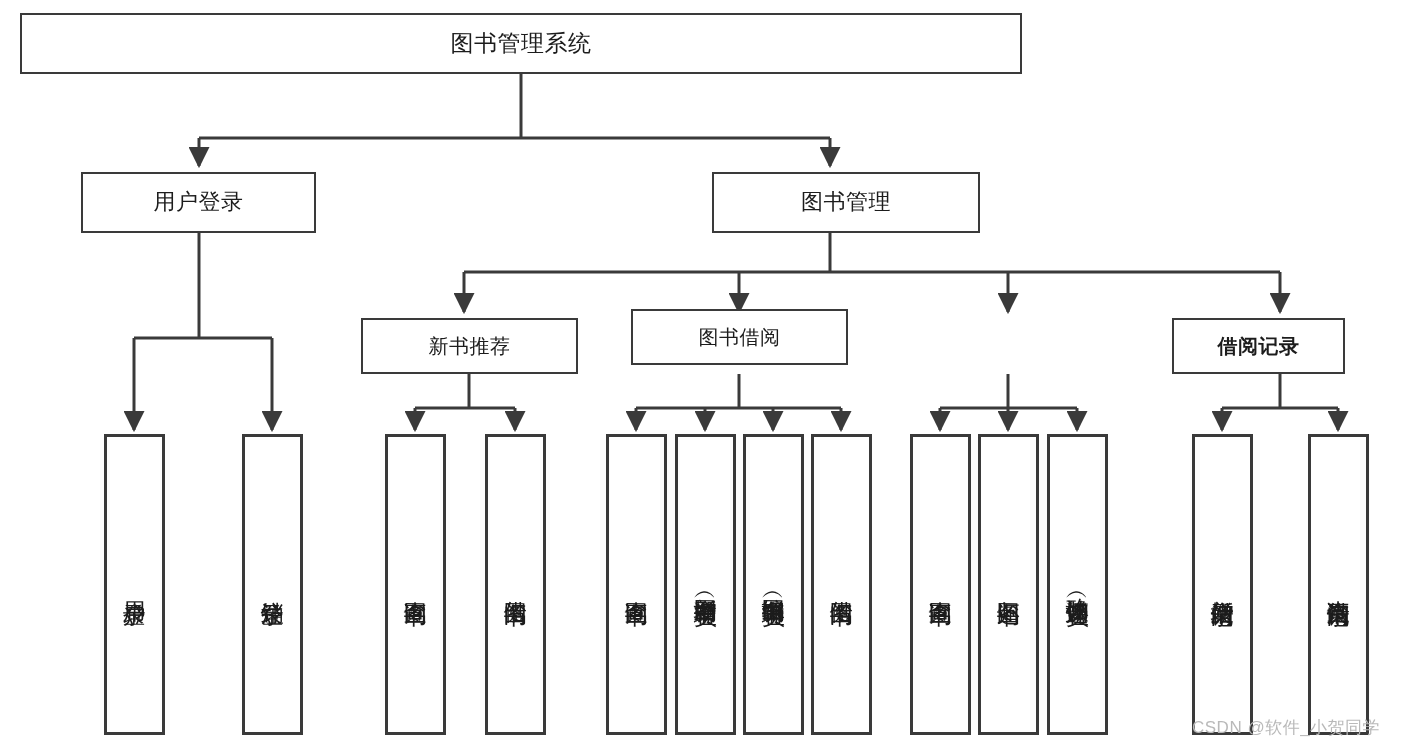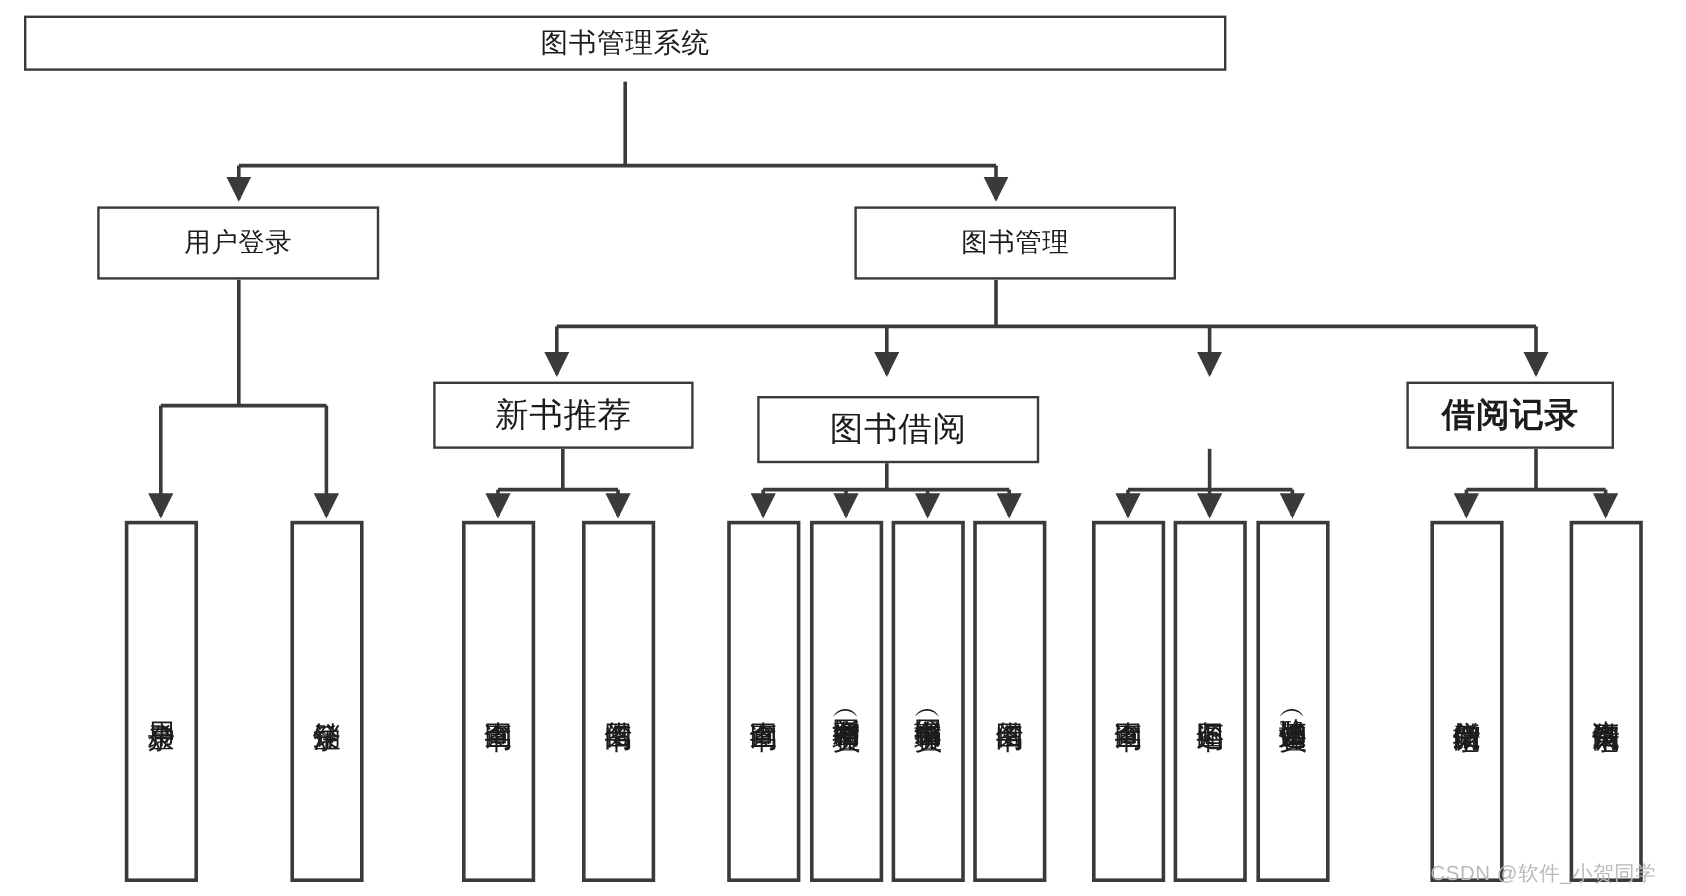--- a/index.html
+++ b/index.html
@@ -37,21 +37,21 @@
     z-index: 2;
   }
   .node .node-label {
     color: #1c1c1c;
     text-align: center;
     line-height: 1.12;
     letter-spacing: 0.5px;
   }
   .node-root .node-label { font-size: 23px; }
   .node-l1 .node-label   { font-size: 22px; }
-  .node-l2 .node-label   { font-size: 28px; }
+  .node-l2 .node-label   { font-size: 20px; }
   .node-leaf {
     border-width: 3px;
   }
   .node-leaf .node-label {
     writing-mode: vertical-rl;
     text-orientation: upright;
     font-size: 23px;
     line-height: 1.16;
     letter-spacing: 1px;
     white-space: nowrap;
@@ -113,35 +113,35 @@
       <path d="M 1008 408 L 1008 430" marker-end="url(#arrow)"></path>
       <path d="M 1077 408 L 1077 430" marker-end="url(#arrow)"></path>
 
       <path d="M 1280 374 L 1280 408"></path>
       <path d="M 1222 408 L 1338 408"></path>
       <path d="M 1222 408 L 1222 430" marker-end="url(#arrow)"></path>
       <path d="M 1338 408 L 1338 430" marker-end="url(#arrow)"></path>
     </g>
   </svg>
 
-  <div class="node node-root" style="left:20px; top:13px; width:1002px; height:46px;">
+  <div class="node node-root" style="left:20px; top:13px; width:1002px; height:61px;">
     <span class="node-label">图书管理系统</span>
   </div>
 
   <div class="node node-l1" style="left:81px; top:172px; width:235px; height:61px;">
     <span class="node-label">用户登录</span>
   </div>
   <div class="node node-l1" style="left:712px; top:172px; width:268px; height:61px;">
     <span class="node-label">图书管理</span>
   </div>
 
   <div class="node node-l2" style="left:361px; top:318px; width:217px; height:56px;">
     <span class="node-label">新书推荐</span>
   </div>
-  <div class="node node-l2" style="left:631px; top:330px; width:235px; height:56px;">
+  <div class="node node-l2" style="left:631px; top:309px; width:217px; height:56px;">
     <span class="node-label">图书借阅</span>
   </div>
   <div class="node node-l2" style="left:1172px; top:318px; width:173px; height:56px;font-weight:bold;">
     <span class="node-label">借阅记录</span>
   </div>
 
   <div class="node node-leaf" style="left:104px; top:434px; width:61px; height:301px;">
     <span class="node-label">用户登录</span>
   </div>
   <div class="node node-leaf" style="left:242px; top:434px; width:61px; height:301px;">

